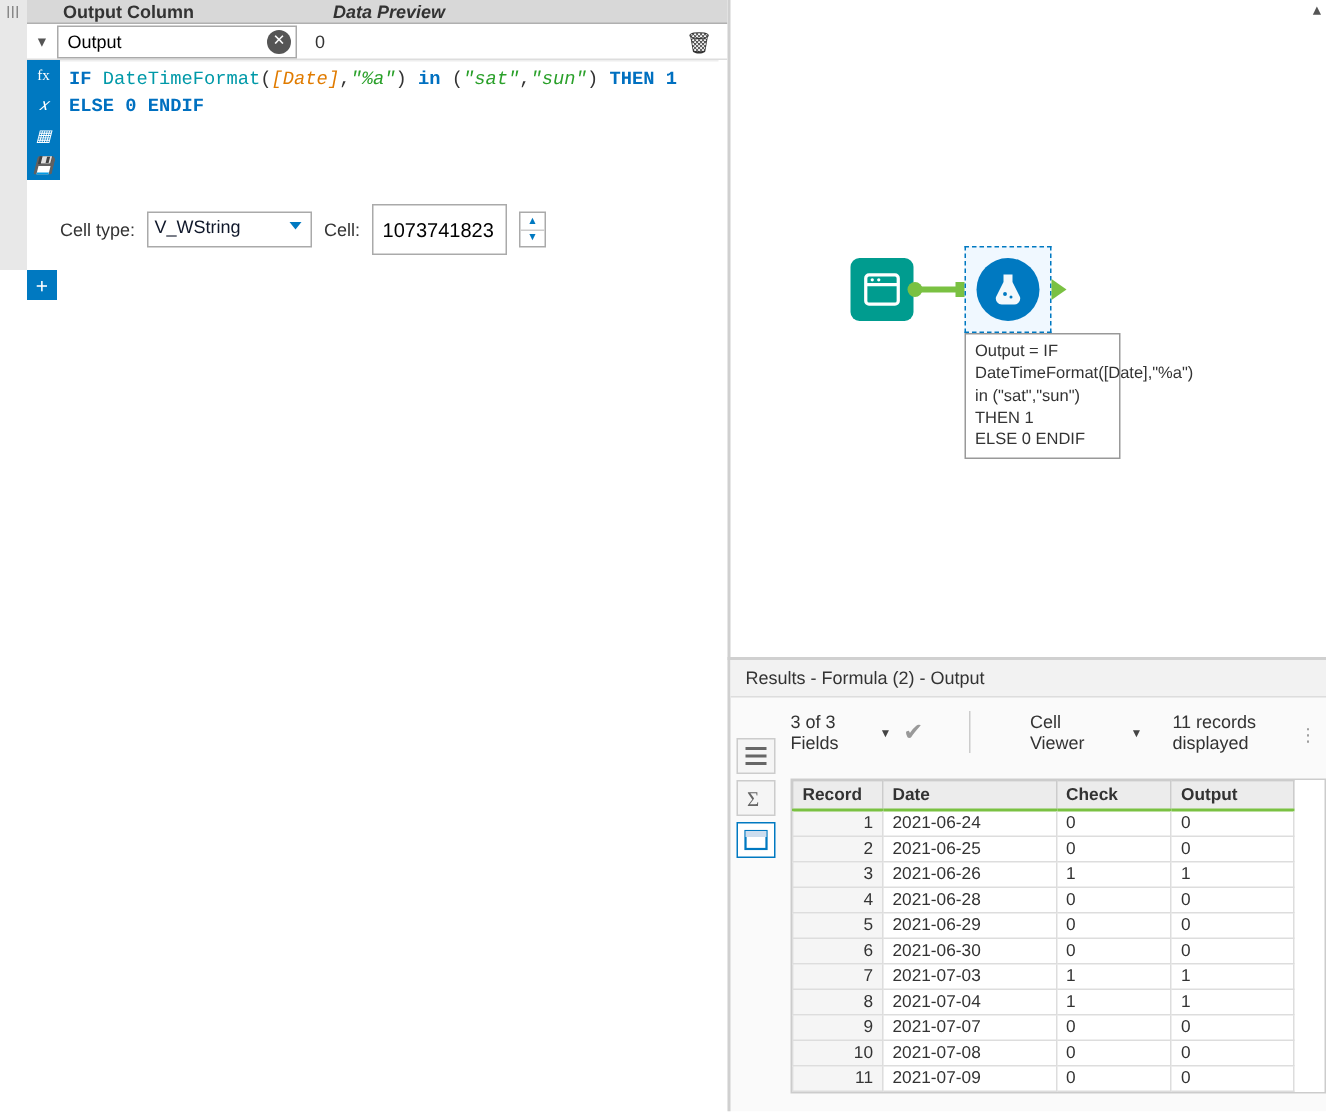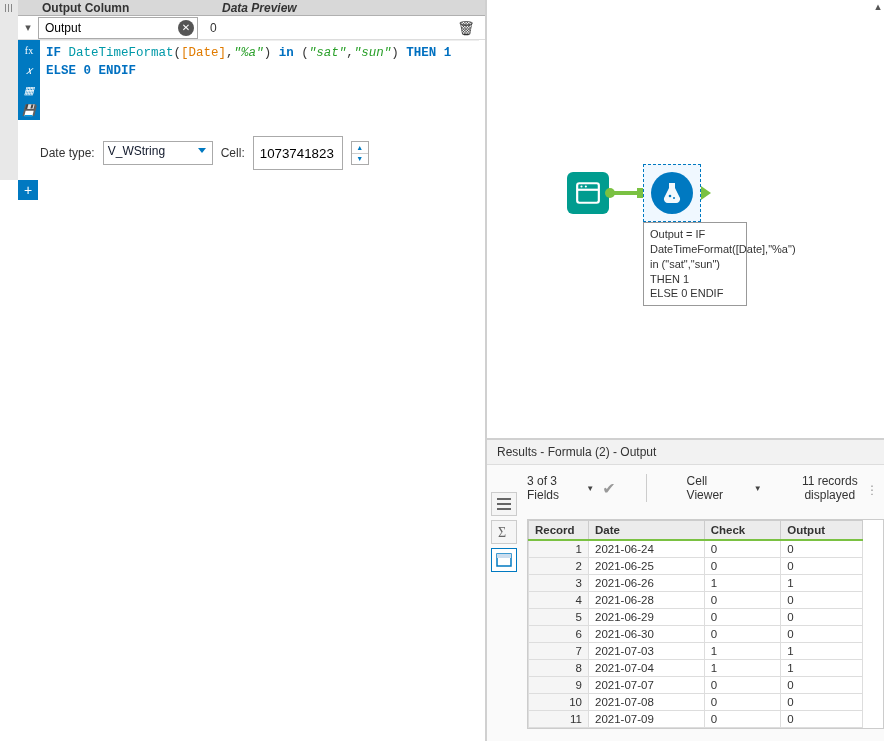--- a/index.html
+++ b/index.html
@@ -30,21 +30,21 @@
 
 .side-buttons { position: absolute; left: 18px; top: 40px; width: 22px; }
 .sbtn { width: 22px; height: 20px; background: #0079c1; color: #fff; display:flex; align-items:center; justify-content:center; font-size: 11px; margin-bottom: 0px; cursor:pointer; font-style: italic; font-family: Georgia, serif;}
 .sbtn.fx { font-style: normal; font-size:10px;}
 .sbtn.light { background:#0079c1; }
 
 
 .formula-box { margin-left: 40px; margin-right: 6px; margin-top: 0px; padding: 4px 6px; font-family: Consolas, "Courier New", monospace; font-size: 12.5px; line-height: 1.4; min-height: 90px; border-top:1px solid #eee;}
 .kw-blue { color: #0070c0; font-weight: bold; }
 .kw-teal { color: #0099a8; }
-.kw-orange { color: #e07b00; }
+.kw-orange { color: #e07b00; font-style: italic; }
 .kw-green { color: #2aa02a; font-style: italic; }
 .kw-num { color: #0070c0; font-weight: bold; }
 
 
 .dtype-row { margin-left: 40px; margin-top: 6px; display:flex; align-items:center; gap:8px; font-size:12px; color:#333; }
 .dtype-row label { color:#333; }
 .dtype-select { width: 110px; height: 24px; border: 1px solid #aaa; padding: 2px 4px; background:#fff; color:#0f172a; position:relative;}
 .dtype-select .arrow{ position:absolute; right:6px; top:6px; width:0;height:0;border-left:4px solid transparent;border-right:4px solid transparent;border-top:5px solid #0079c1;}
 .size-input { width: 90px; height: 24px; border:1px solid #aaa; padding:16px 6px; background:#fff;}
 .spinner { width:18px;height:24px;border:1px solid #aaa;display:flex;flex-direction:column;}
@@ -129,21 +129,21 @@
     <span class="kw-blue">in</span>
     <span>(</span><span class="kw-green">"sat"</span><span>,</span><span class="kw-green">"sun"</span><span>)</span>
     <span class="kw-blue">THEN</span>
     <span class="kw-num">1</span><br>
     <span class="kw-blue">ELSE</span>
     <span class="kw-num">0</span>
     <span class="kw-blue">ENDIF</span>
   </div>
 
   <div class="dtype-row">
-    <label>Date type:</label>
+    <label>Cell type:</label>
     <div class="dtype-select">
       <span>V_WString</span>
       <div class="arrow"></div>
     </div>
     <label>Cell:</label>
     <input class="size-input" value="1073741823" style="">
     <div class="spinner">
       <div>▲</div>
       <div>▼</div>
     </div>
@@ -205,21 +205,21 @@
 
   <div class="results-bar">
     <div class="leftset">
       <span>3 of 3 Fields</span>
       <span class="ddarrow">▼</span>
       <span class="checkmark">✔</span>
     </div>
     <div class="cellv">
       <span>Cell Viewer</span>
       <span class="ddarrow">▼</span>
-      <span style="margin-left:6px;text-align:center;">11 records displayed</span>
+      <span style="margin-left:6px;">11 records displayed</span>
     </div>
     <div class="vbar-end">⋮</div>
   </div>
 
   <div class="dtable-wrap">
     <table class="dtable">
       <thead>
         <tr>
           <th>Record</th>
           <th>Date</th>

